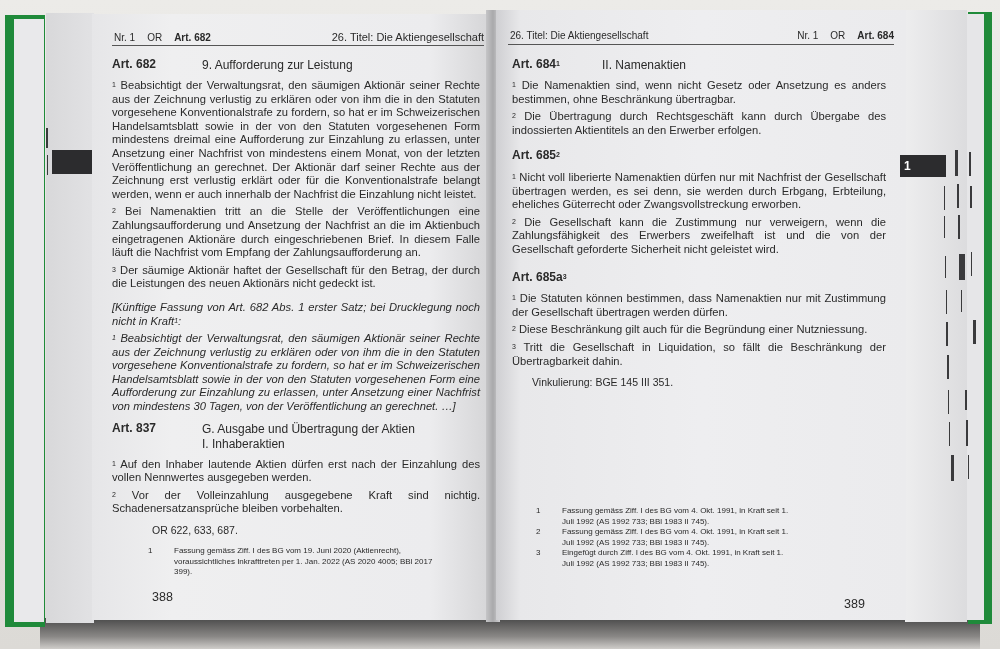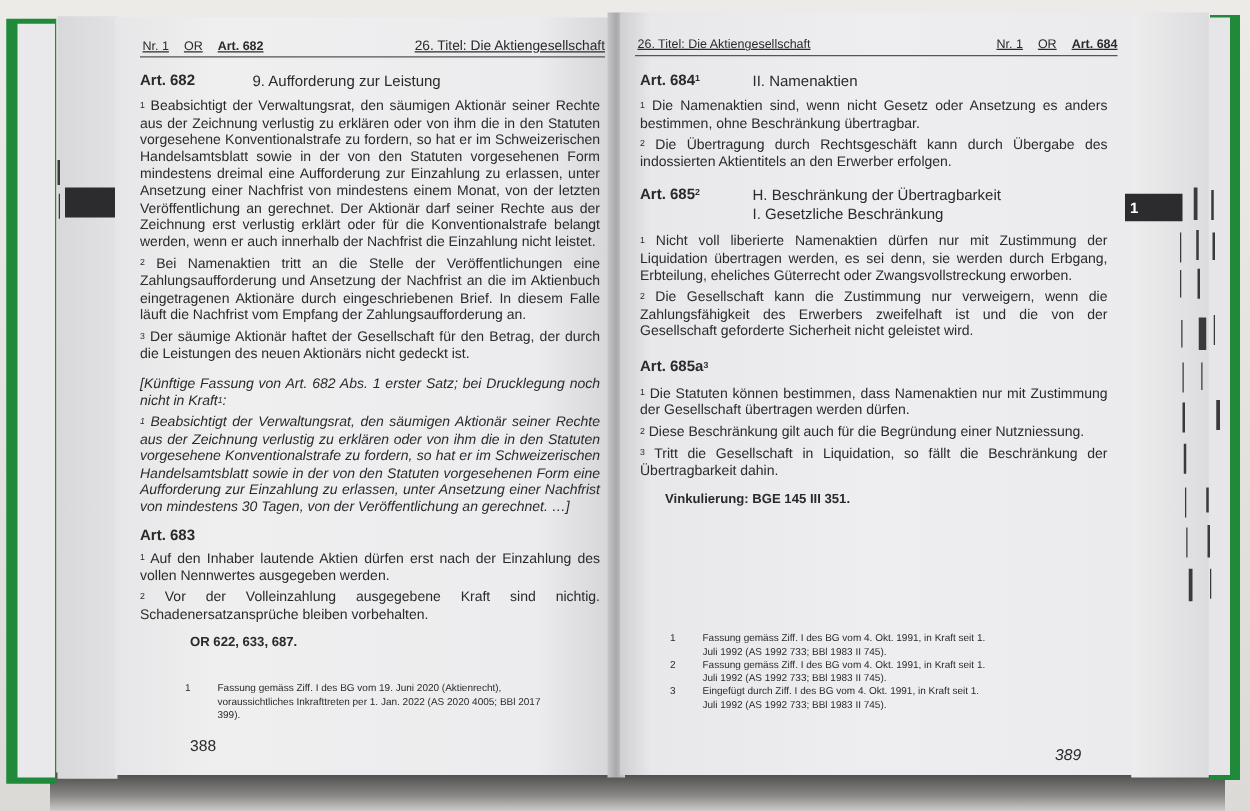--- a/index.html
+++ b/index.html
@@ -17,36 +17,36 @@
   .cover-right-inner { position:absolute; left:960px; top:14px; width:24px; height:606px; background:#e6e6e8; }
   .page-stack-left { position:absolute; left:46px; top:13px; width:48px; height:610px; background:linear-gradient(90deg,#d8d8da,#e2e2e4); }
   .page-stack-right { position:absolute; left:905px; top:10px; width:62px; height:612px; background:linear-gradient(90deg,#ededee,#dcdcde); }
   .page {
     position:absolute; background:#eeeeef; overflow:hidden;
   }
   .page-left { left:92px; top:14px; width:398px; height:606px; background:linear-gradient(90deg,#e6e6e8 0%,#efeff0 20%,#ececee 85%,#d5d5d7 100%); }
   .page-right { left:496px; top:10px; width:410px; height:610px; background:linear-gradient(90deg,#cfcfd2 0%,#e8e8ea 6%,#eeeef0 50%,#ebebed 100%); }
   .gutter { position:absolute; left:486px; top:10px; width:14px; height:612px; background:linear-gradient(90deg,#c5c5c7,#a9a9ab,#d0d0d2); }
 
-  .running-head { position:absolute; top:15px; font-size:10px; display:flex; align-items:baseline;text-decoration:underline; }
+  .running-head { position:absolute; top:15px; font-size:10px; display:flex; align-items:baseline; }
   .rh-rule { position:absolute; height:1px; background:#555; }
   .tab {
     position:absolute; background:#2c2c2e; color:#fff; font-weight:bold; font-size:12px;
     display:flex; align-items:center; justify-content:flex-end; padding-right:8px; box-sizing:border-box;
   }
   .thumb-mark { position:absolute; background:#3a3a3c; }
 
   .text-block { position:absolute; font-size:11.2px; line-height:13.6px; text-align:justify; }
   .art-head { display:flex; margin-bottom:6px; font-size:12px; }
   .art-num { font-weight:bold; width:90px; flex:none; }
   .art-title { line-height:15px; }
   .para { margin:0 0 4px 0; }
   .para sup, .art-num sup { font-size:7px; vertical-align:top; position:relative; top:-1px; }
   .italic { font-style:italic; }
-  .ref { padding-left:40px; margin:8px 0 10px 0; font-size:10.5px;font-weight:bold; }
+  .ref { padding-left:40px; margin:8px 0 10px 0; font-size:10.5px; }
   .ref-small { padding-left:40px; margin:6px 0 8px 0; font-size:9.8px; }
   .fn { position:absolute; font-size:8px; line-height:10.5px; }
   .fn-row { display:flex; }
   .fn-num { width:26px; flex:none; }
   .pageno { position:absolute; font-size:12.5px; }
 </style>
 </head>
 <body>
 
 <div class="table-bg"></div>
@@ -83,21 +83,25 @@
       <span class="art-num">Art. 682</span>
       <span class="art-title">9. Aufforderung zur Leistung</span>
     </div>
     <p class="para"><sup>1</sup> <span>Beabsichtigt der Verwaltungsrat, den säumigen Aktionär seiner Rechte aus der Zeichnung verlustig zu erklären oder von ihm die in den Statuten vorgesehene Konventionalstrafe zu fordern, so hat er im Schweizerischen Handelsamtsblatt sowie in der von den Statuten vorgesehenen Form mindestens dreimal eine Aufforderung zur Einzahlung zu erlassen, unter Ansetzung einer Nachfrist von mindestens einem Monat, von der letzten Veröffentlichung an gerechnet. Der Aktionär darf seiner Rechte aus der Zeichnung erst verlustig erklärt oder für die Konventionalstrafe belangt werden, wenn er auch innerhalb der Nachfrist die Einzahlung nicht leistet.</span></p>
     <p class="para"><sup>2</sup> <span>Bei Namenaktien tritt an die Stelle der Veröffentlichungen eine Zahlungsaufforderung und Ansetzung der Nachfrist an die im Aktienbuch eingetragenen Aktionäre durch eingeschriebenen Brief. In diesem Falle läuft die Nachfrist vom Empfang der Zahlungsaufforderung an.</span></p>
     <p class="para"><sup>3</sup> <span>Der säumige Aktionär haftet der Gesellschaft für den Betrag, der durch die Leistungen des neuen Aktionärs nicht gedeckt ist.</span></p>
     <p class="para italic" style="margin-top:10px;"><span>[Künftige Fassung von Art. 682 Abs. 1 erster Satz; bei Drucklegung noch nicht in Kraft</span><sup>1</sup><span>:</span></p>
     <p class="para italic"><sup>1</sup> <span>Beabsichtigt der Verwaltungsrat, den säumigen Aktionär seiner Rechte aus der Zeichnung verlustig zu erklären oder von ihm die in den Statuten vorgesehene Konventionalstrafe zu fordern, so hat er im Schweizerischen Handelsamtsblatt sowie in der von den Statuten vorgesehenen Form eine Aufforderung zur Einzahlung zu erlassen, unter Ansetzung einer Nachfrist von mindestens 30 Tagen, von der Veröffentlichung an gerechnet. …]</span></p>
 
     <div class="art-head" style="margin-top:8px;">
-      <span class="art-num">Art. 683</span>
+      <span class="art-num">Art. 837</span>
+      <span class="art-title">
+        <span>G. Ausgabe und Übertragung der Aktien</span><br>
+        <span>I. Inhaberaktien</span>
+      </span>
     </div>
     <p class="para"><sup>1</sup> <span>Auf den Inhaber lautende Aktien dürfen erst nach der Einzahlung des vollen Nennwertes ausgegeben werden.</span></p>
     <p class="para"><sup>2</sup> <span>Vor der Volleinzahlung ausgegebene Kraft sind nichtig. Schadenersatzansprüche bleiben vorbehalten.</span></p>
     <div class="ref">OR 622, 633, 687.</div>
   </div>
 
   <div class="fn" style="left:56px; top:532px; width:290px;">
     <div class="fn-row">
       <span class="fn-num">1</span>
       <span>Fassung gemäss Ziff. I des BG vom 19. Juni 2020 (Aktienrecht), voraussichtliches Inkrafttreten per 1. Jan. 2022 (AS 2020 4005; BBl 2017 399).</span>
@@ -124,26 +128,22 @@
 
     <div class="art-head">
       <span class="art-num"><span>Art. 684</span><sup>1</sup></span>
       <span class="art-title">II. Namenaktien</span>
     </div>
     <p class="para"><sup>1</sup> <span>Die Namenaktien sind, wenn nicht Gesetz oder Ansetzung es anders bestimmen, ohne Beschränkung übertragbar.</span></p>
     <p class="para"><sup>2</sup> <span>Die Übertragung durch Rechtsgeschäft kann durch Übergabe des indossierten Aktientitels an den Erwerber erfolgen.</span></p>
 
     <div class="art-head" style="margin-top:12px;">
       <span class="art-num"><span>Art. 685</span><sup>2</sup></span>
-      <span class="art-title">
-        <span>H. Beschränkung der Übertragbarkeit</span><br>
-        <span>I. Gesetzliche Beschränkung</span>
-      </span>
     </div>
-    <p class="para" style="margin-top:8px;"><sup>1</sup> <span>Nicht voll liberierte Namenaktien dürfen nur mit Zustimmung der Liquidation übertragen werden, es sei denn, sie werden durch Erbgang, Erbteilung, eheliches Güterrecht oder Zwangsvollstreckung erworben.</span></p>
+    <p class="para" style="margin-top:8px;"><sup>1</sup> <span>Nicht voll liberierte Namenaktien dürfen nur mit Nachfrist der Gesellschaft übertragen werden, es sei denn, sie werden durch Erbgang, Erbteilung, eheliches Güterrecht oder Zwangsvollstreckung erworben.</span></p>
     <p class="para"><sup>2</sup> <span>Die Gesellschaft kann die Zustimmung nur verweigern, wenn die Zahlungsfähigkeit des Erwerbers zweifelhaft ist und die von der Gesellschaft geforderte Sicherheit nicht geleistet wird.</span></p>
 
     <div class="art-head" style="margin-top:14px;">
       <span class="art-num"><span>Art. 685a</span><sup>3</sup></span>
     </div>
     <p class="para" style="margin-top:8px;"><sup>1</sup> <span>Die Statuten können bestimmen, dass Namenaktien nur mit Zustimmung der Gesellschaft übertragen werden dürfen.</span></p>
     <p class="para"><sup>2</sup> <span>Diese Beschränkung gilt auch für die Begründung einer Nutzniessung.</span></p>
     <p class="para"><sup>3</sup> <span>Tritt die Gesellschaft in Liquidation, so fällt die Beschränkung der Übertragbarkeit dahin.</span></p>
     <div class="ref" style="padding-left:20px;">Vinkulierung: BGE 145 III 351.</div>
   </div>
@@ -156,21 +156,21 @@
     <div class="fn-row">
       <span class="fn-num">2</span>
       <span>Fassung gemäss Ziff. I des BG vom 4. Okt. 1991, in Kraft seit 1. Juli 1992 (AS 1992 733; BBl 1983 II 745).</span>
     </div>
     <div class="fn-row">
       <span class="fn-num">3</span>
       <span>Eingefügt durch Ziff. I des BG vom 4. Okt. 1991, in Kraft seit 1. Juli 1992 (AS 1992 733; BBl 1983 II 745).</span>
     </div>
   </div>
 
-  <div class="pageno" style="left:348px; top:587px;font-style:italic;">389</div>
+  <div class="pageno" style="left:348px; top:587px;">389</div>
 </div>
 
 <div class="tab" style="left:900px; top:155px; width:46px; height:22px; justify-content:flex-start; padding-left:4px;">
   <span>1</span>
 </div>
 <div class="thumb-mark" style="left:955px; top:150px; width:3px; height:26px;"></div>
 <div class="thumb-mark" style="left:969px; top:152px; width:2px; height:24px;"></div>
 <div class="thumb-mark" style="left:944px; top:186px; width:1px; height:24px;"></div>
 <div class="thumb-mark" style="left:957px; top:184px; width:2px; height:24px;"></div>
 <div class="thumb-mark" style="left:970px; top:186px; width:2px; height:22px;"></div>

